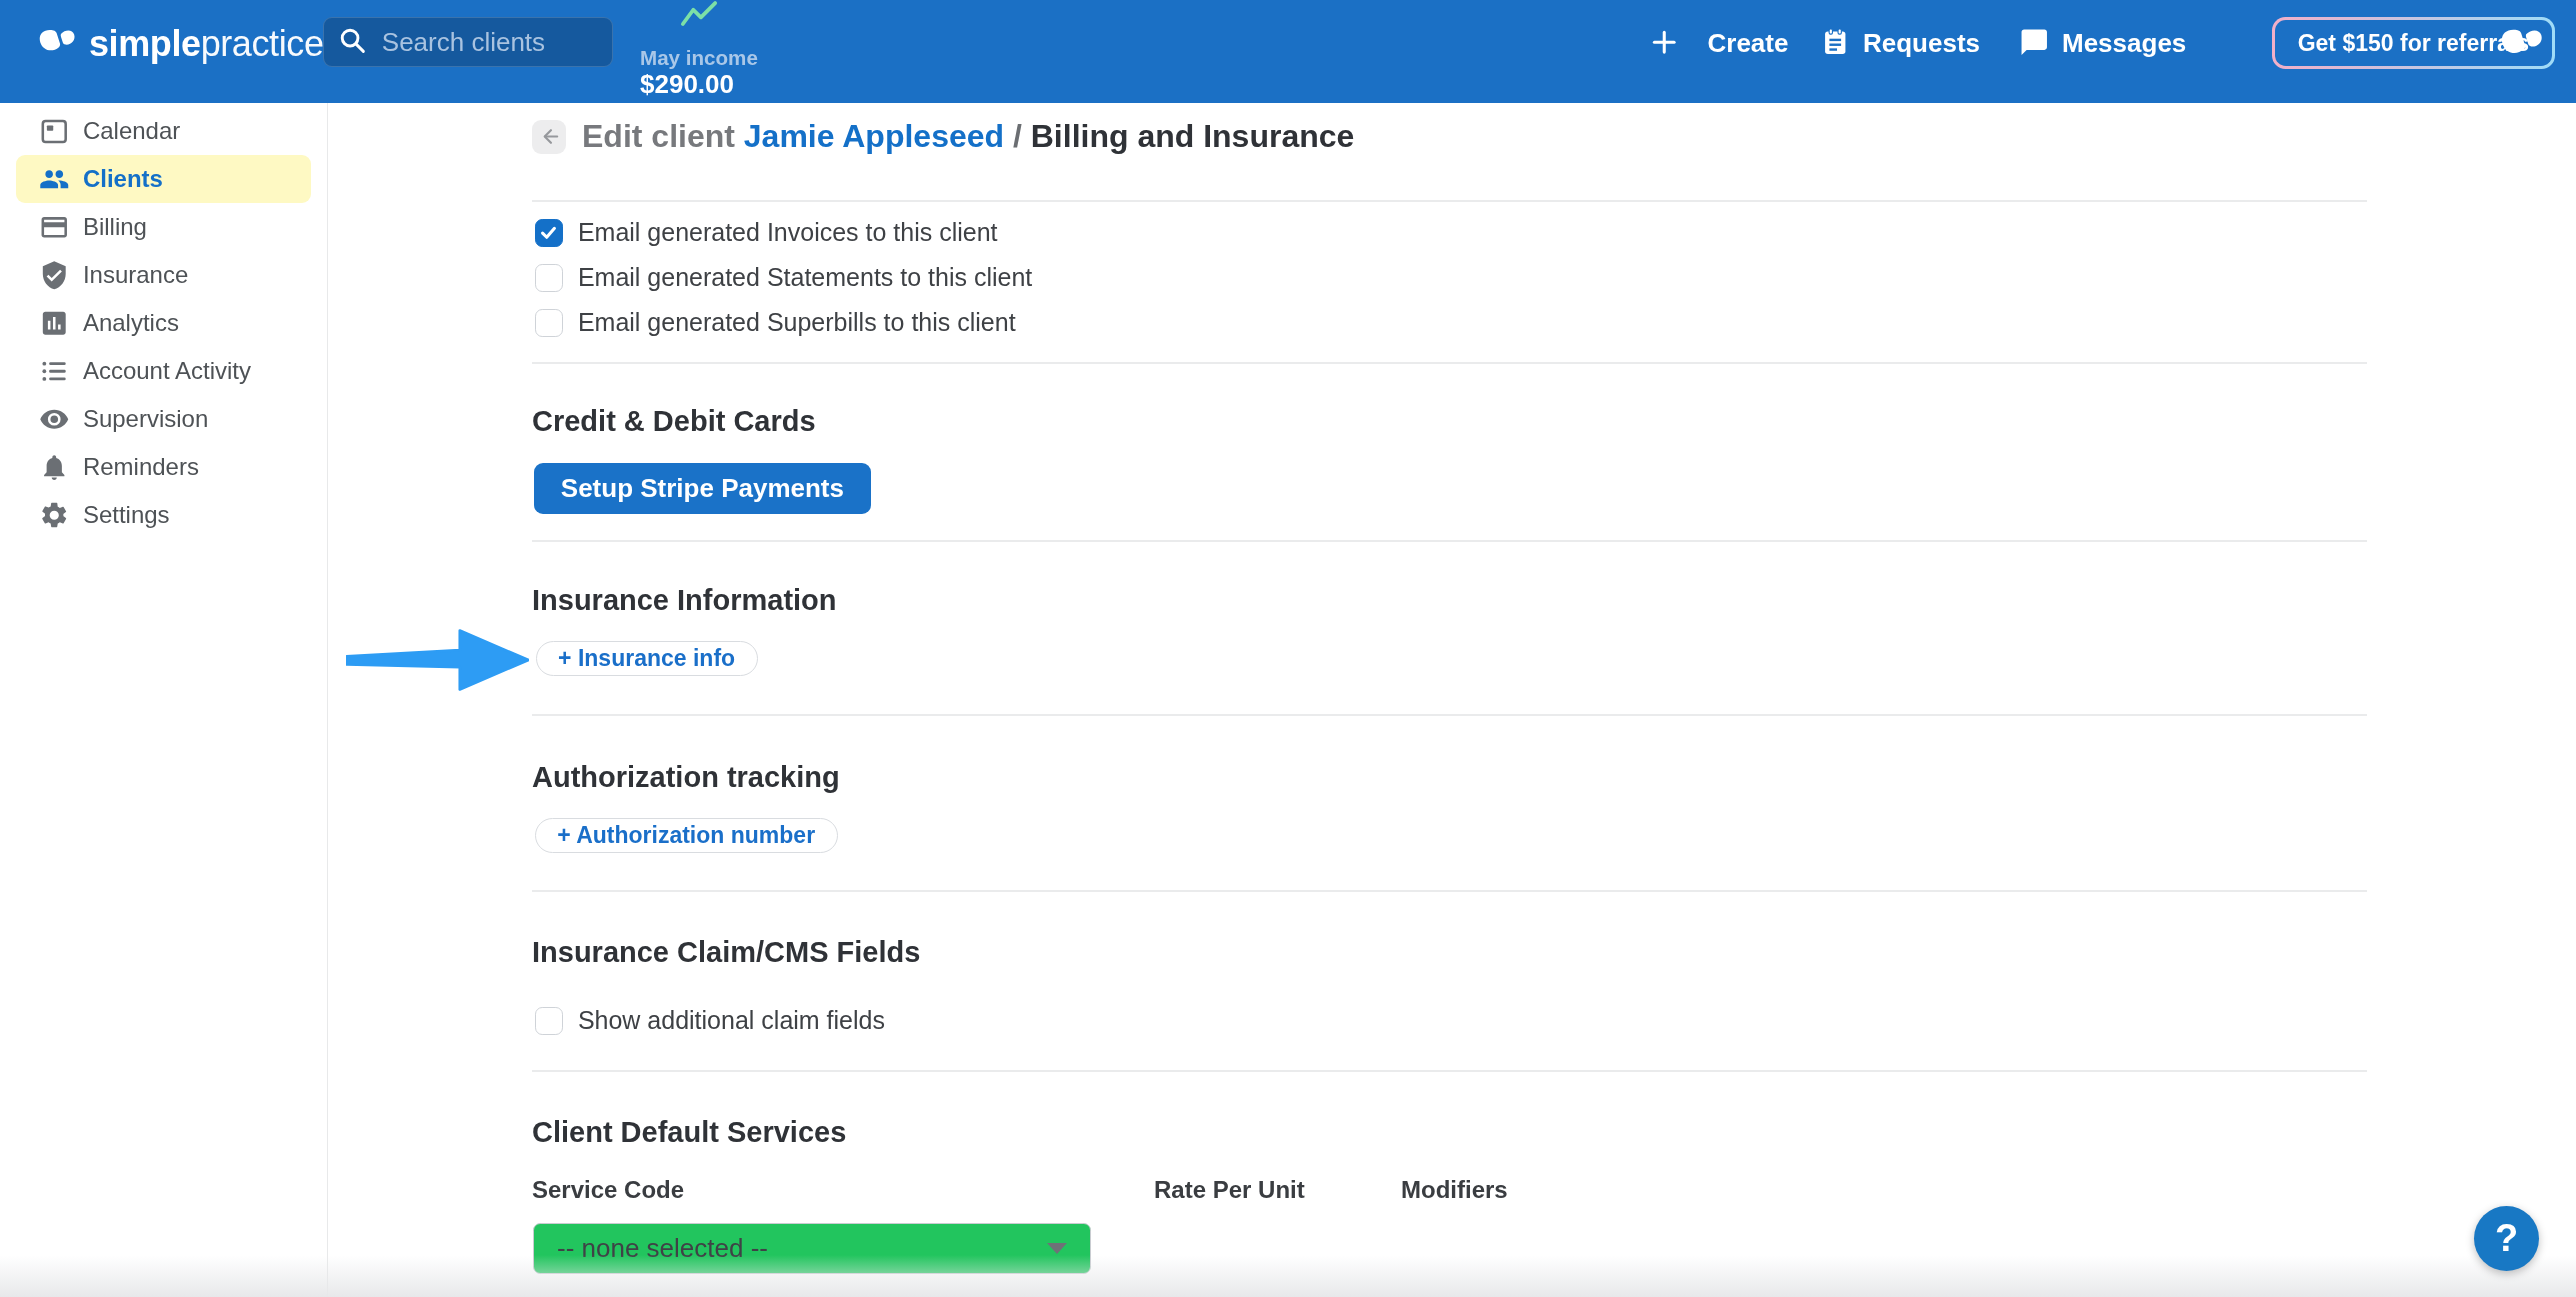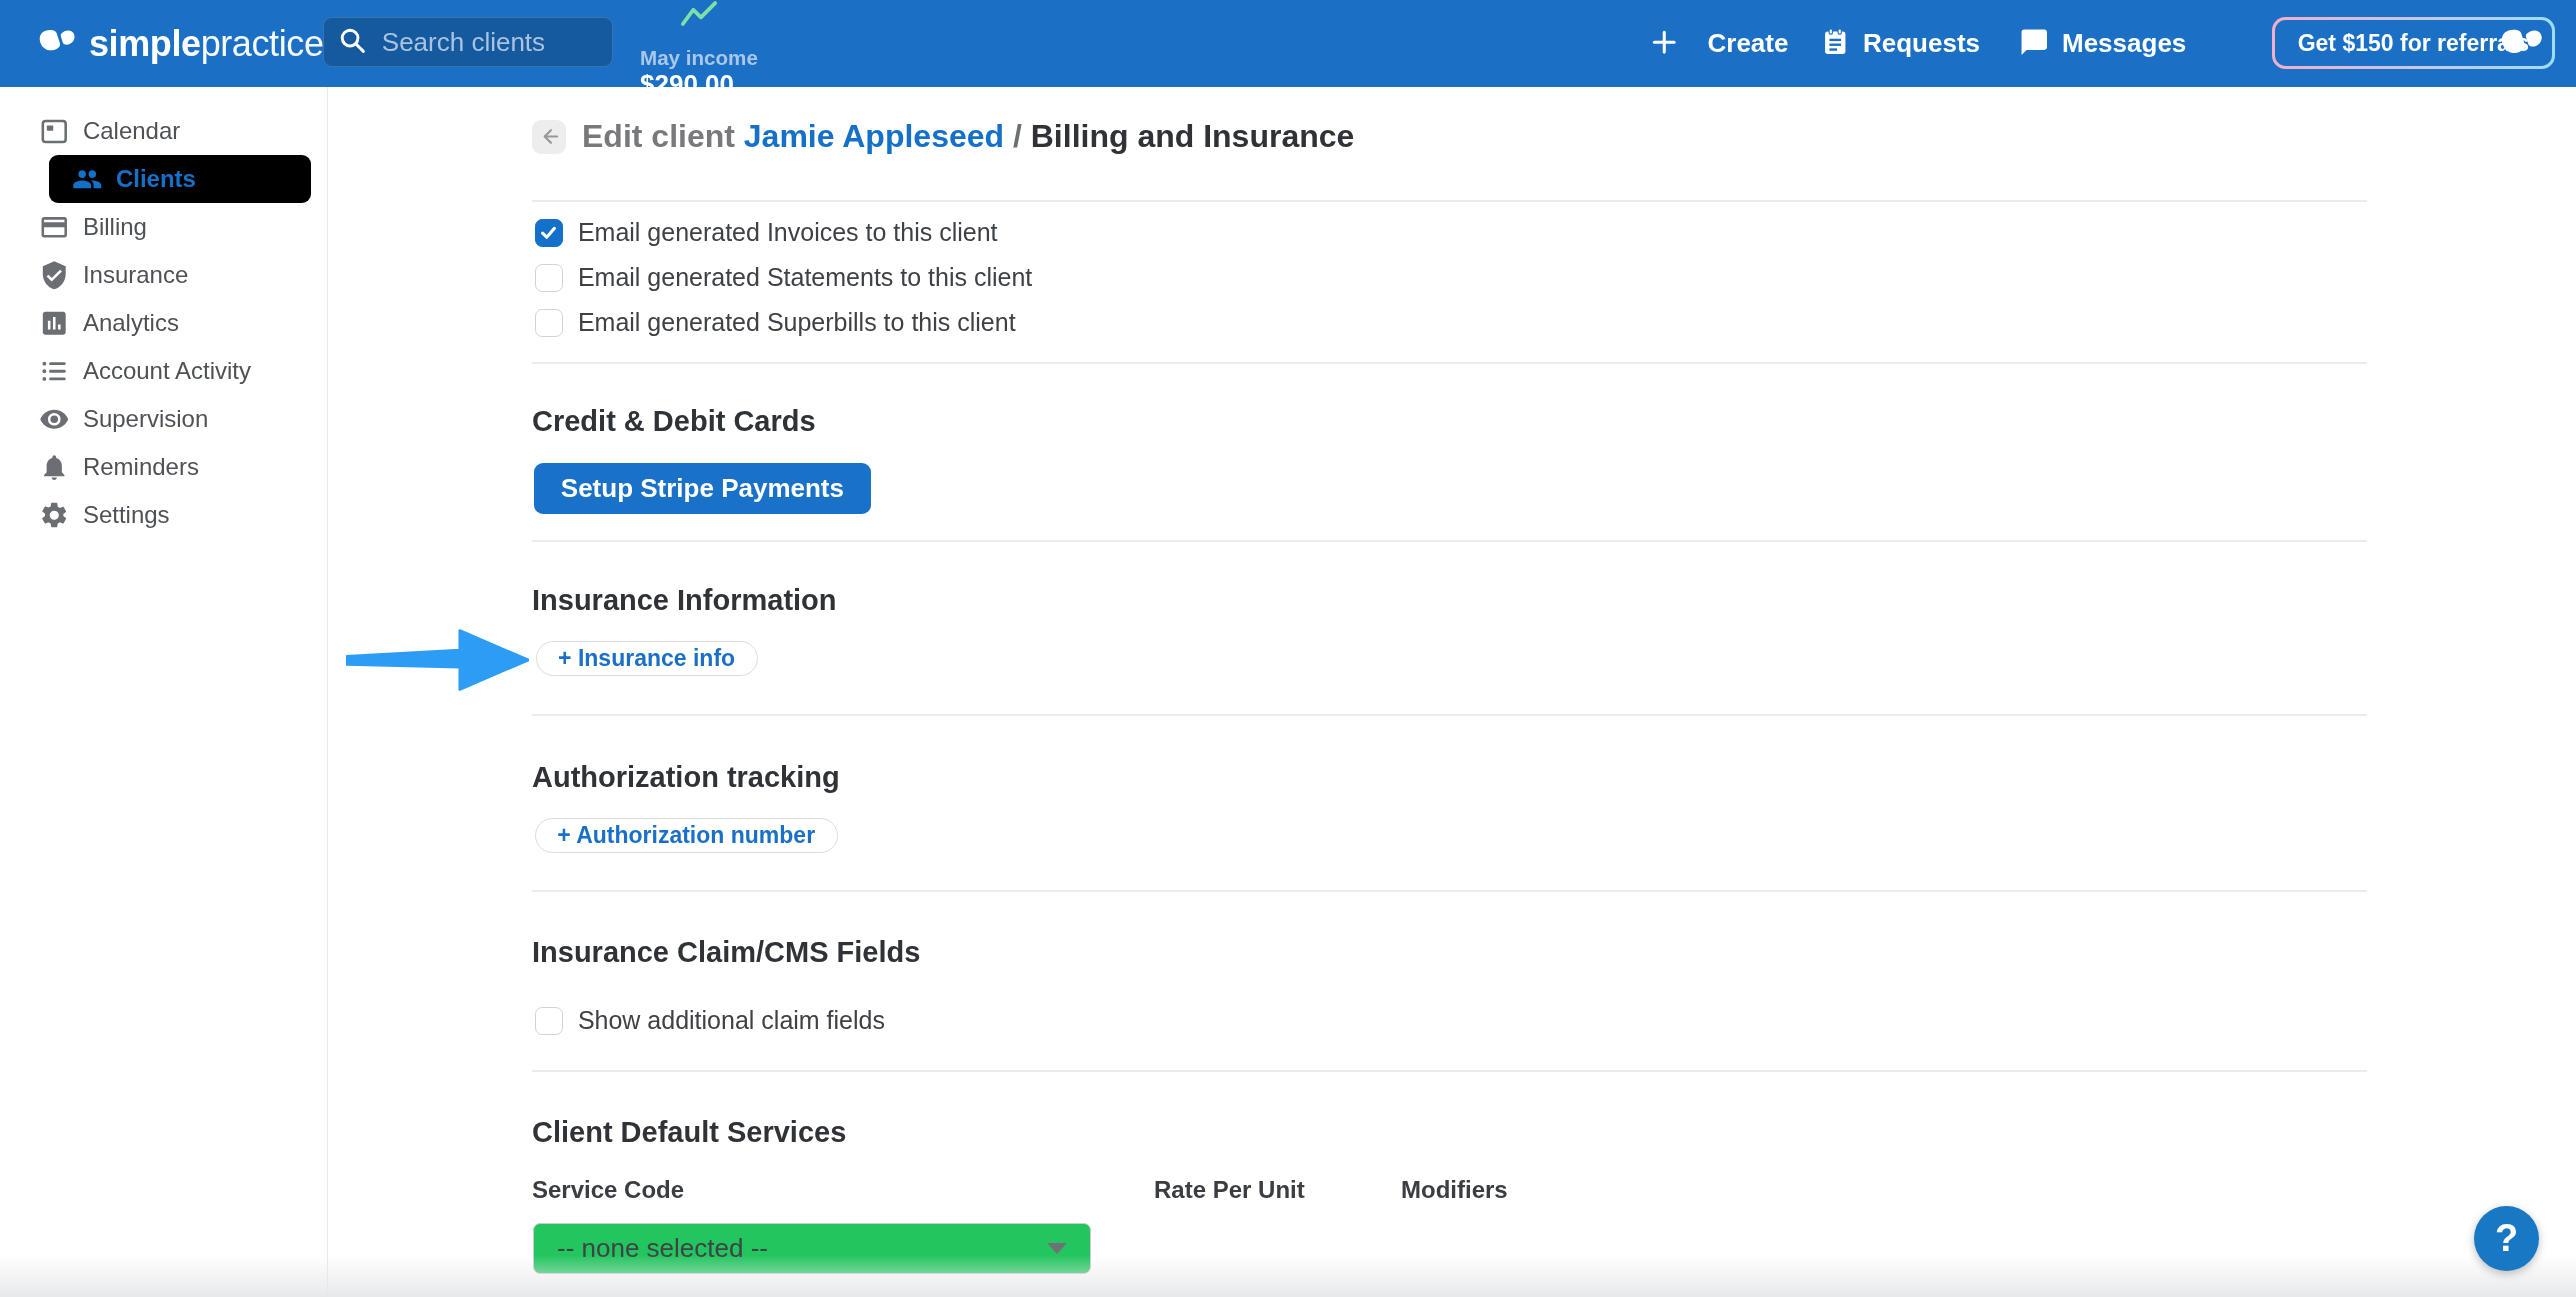--- a/index.html
+++ b/index.html
@@ -1,20 +1,20 @@
 <!DOCTYPE html>
 <html style="font-size:14.3px"><head>
 <meta charset="utf-8">
 <style>
   html,body{margin:0;padding:0;background:#fff;}
   *{box-sizing:border-box;font-family:"Liberation Sans","DejaVu Sans",sans-serif;}
   #screen{position:relative;width:2576px;height:1298px;overflow:hidden;background:#fff;}
 
   
-  .topbar{position:absolute;left:0;top:0;width:2576px;height:87px;background:#1B70C5;z-index:20;}
+  .topbar{position:absolute;left:0;top:0;width:2576px;height:103px;background:#1B70C5;z-index:20;}
   .brand{position:absolute;left:39px;top:0;height:87px;display:flex;align-items:center;gap:9px;}
   .brand .wordmark{font-size:36px;color:#fff;letter-spacing:-0.4px;white-space:nowrap;}
   .brand .wordmark b{font-weight:700;}
   .brand .wordmark span{font-weight:400;opacity:.97;}
   .search{position:absolute;left:323px;top:17px;width:290px;height:50px;background:#15599E;
           border:0.9px solid rgba(255,255,255,0.16);border-radius:9px;display:flex;align-items:center;padding:0 14.3px;}
   .search input{background:transparent;border:none;outline:none;color:#fff;font-size:26px;width:100%;margin-left:12.5px;}
   .search input::placeholder{color:#A9C3E0;}
   .income{position:absolute;left:640px;top:0;height:87px;display:flex;align-items:center;gap:14.3px;flex-direction:column;}
   .income .txt{display:flex;flex-direction:column;line-height:1.15;}
@@ -26,21 +26,21 @@
             background:linear-gradient(90deg,#F2AFC8,#9FDCF8);cursor:pointer;margin-left:48px;}
   .referral .inner{height:100%;border-radius:10.8px;background:#1B70C5;display:flex;align-items:center;padding:0 23px;}
   .referral .inner span{color:#fff;font-size:23px;font-weight:700;white-space:nowrap;}
   .tr-butterfly{position:absolute;left:2501px;top:21.5px;}
 
   
   .sidebar{position:absolute;left:0;top:87px;width:328px;height:1211px;background:#fff;border-right:1.8px solid #E8E9EA;padding:20px 16px 0 16px;z-index:10;}
   .side-item{height:48px;border-radius:9px;display:flex;align-items:center;gap:13.4px;padding-left:23px;color:#4E5256;cursor:pointer;}
   .side-item .side-icon{width:30.5px;height:30.5px;color:#6B6F74;display:flex;align-items:center;justify-content:center;flex:none;}
   .side-item .side-label{font-size:24px;font-weight:400;white-space:nowrap;}
-  .side-item.active{background:#000000;margin-left:33px;}
+  .side-item.active{background:#fef9c3;}
   .side-item.active .side-icon{color:#1470C8;}
   .side-item.active .side-label{color:#1470C8;font-weight:700;}
 
   
   .main{position:absolute;left:330px;top:87px;right:0;bottom:0;background:#fff;}
   .content{position:absolute;left:532px;top:87px;width:1835px;height:1211px;}
   .divider{position:absolute;left:0;width:100%;height:1.8px;background:#EAEBEC;}
 
   .page-header{position:absolute;left:0;top:27px;height:45px;display:flex;align-items:center;gap:16px;}
   .back-btn{width:34px;height:34px;border-radius:9px;background:#EDEDEE;display:flex;align-items:center;justify-content:center;cursor:pointer;flex:none;}

